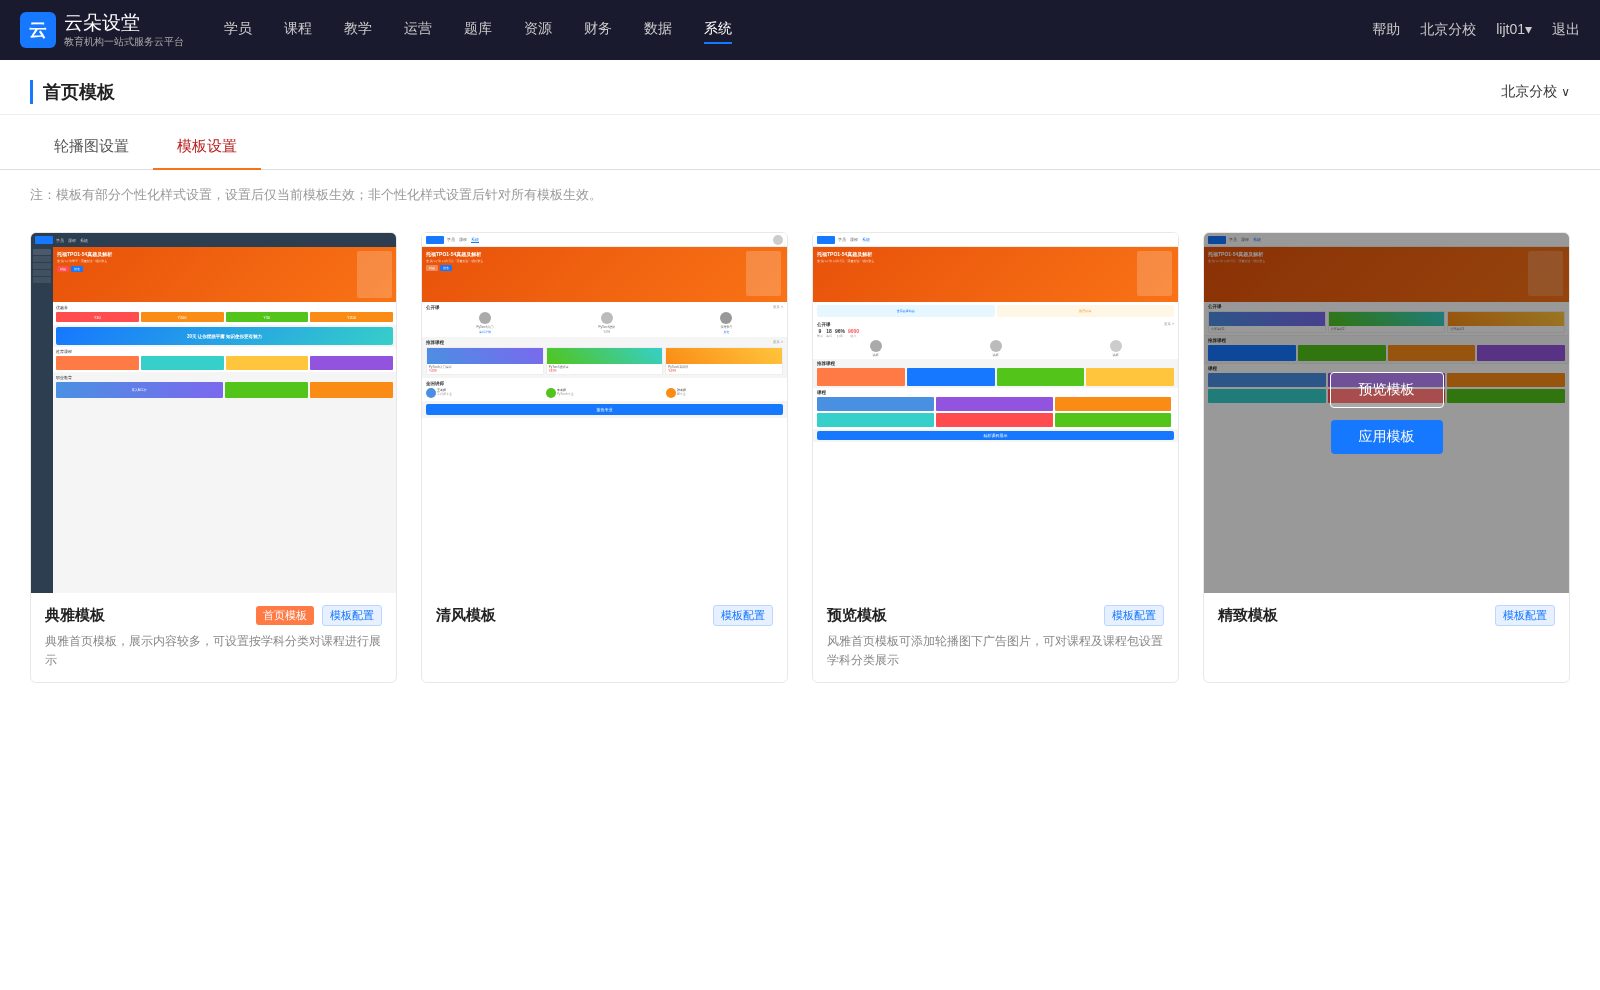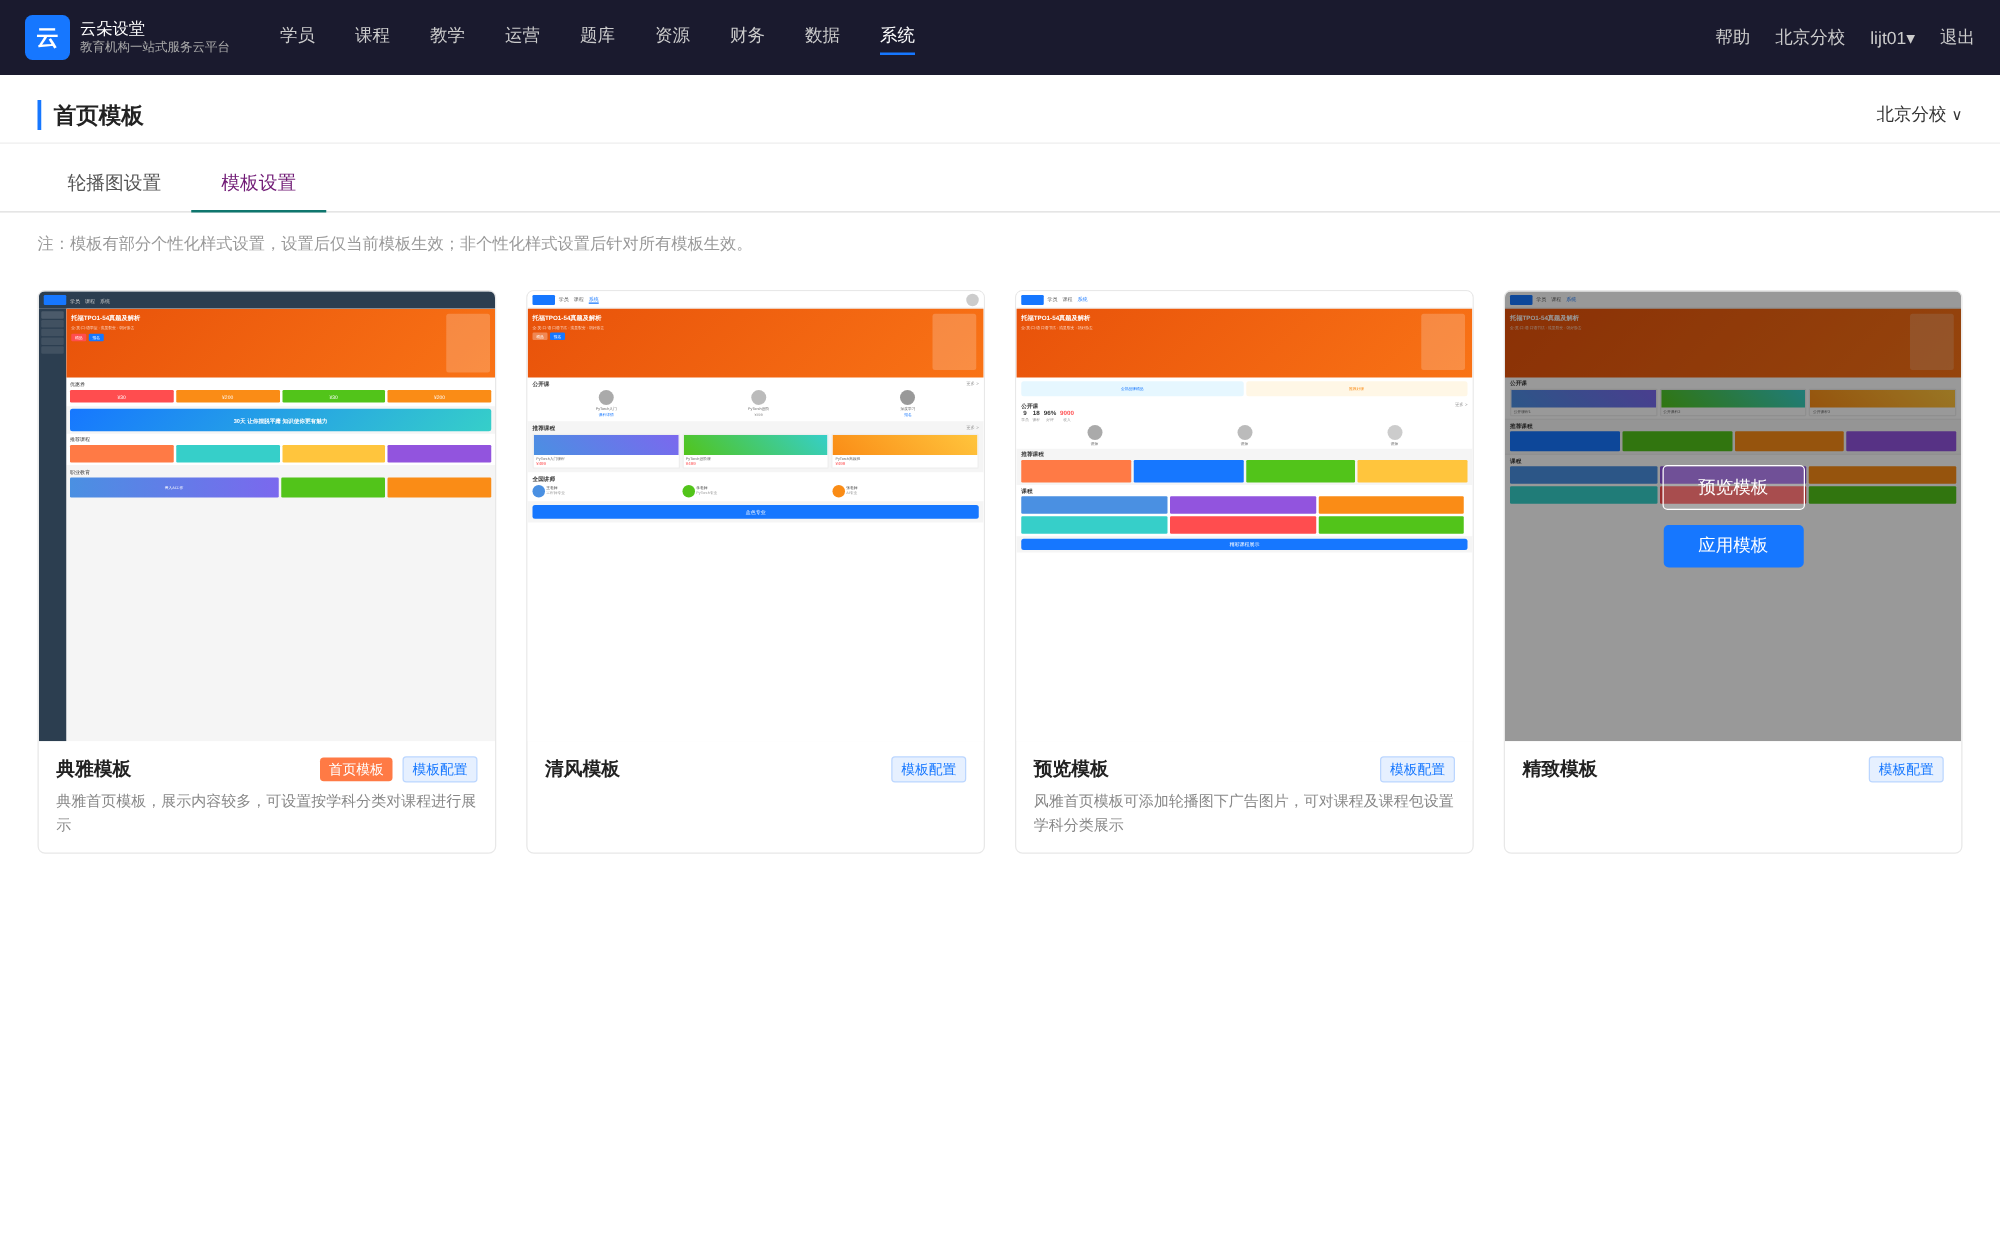--- a/index.html
+++ b/index.html
@@ -26,38 +26,38 @@
       width: 36px;
       height: 36px;
       border-radius: 6px;
       display: flex;
       align-items: center;
       justify-content: center;
       font-size: 18px;
       font-weight: bold;
       margin-right: 8px;
     }
-    .navbar-logo-text { color: white; font-size: 13px; line-height: 1.3; }
+    .navbar-logo-text { color: white; font-size: 19px; line-height: 1.3; }
     .navbar-logo-sub { color: #aaa; font-size: 10px; }
     .navbar-nav {
       display: flex;
       gap: 32px;
       flex: 1;
     }
     .navbar-nav-item {
       color: #ccc;
       font-size: 14px;
       cursor: pointer;
       padding: 4px 0;
       border-bottom: 2px solid transparent;
     }
     .navbar-nav-item.active { color: white; border-bottom: 2px solid #1677ff; }
     .navbar-right {
       display: flex;
-      align-items: center;
+      align-items: flex-start;
       gap: 20px;
       font-size: 14px;
       color: #ccc;
     }
     .navbar-right-item { cursor: pointer; }
 
     
     .page-container { background: white; min-height: 930px; }
 
     
@@ -94,22 +94,22 @@
     }
     .tab-item {
       padding: 12px 24px;
       font-size: 15px;
       cursor: pointer;
       color: #555;
       border-bottom: 2px solid transparent;
       margin-bottom: -1px;
     }
     .tab-item.active {
-      color: #701a75;
-      border-bottom: 2px solid #0f766e;
+      color: #b91c1c;
+      border-bottom: 2px solid #f97316;
       font-weight: 500;
     }
 
     
     .note-text {
       padding: 16px 30px 8px;
       font-size: 13px;
       color: #999;
     }
 

